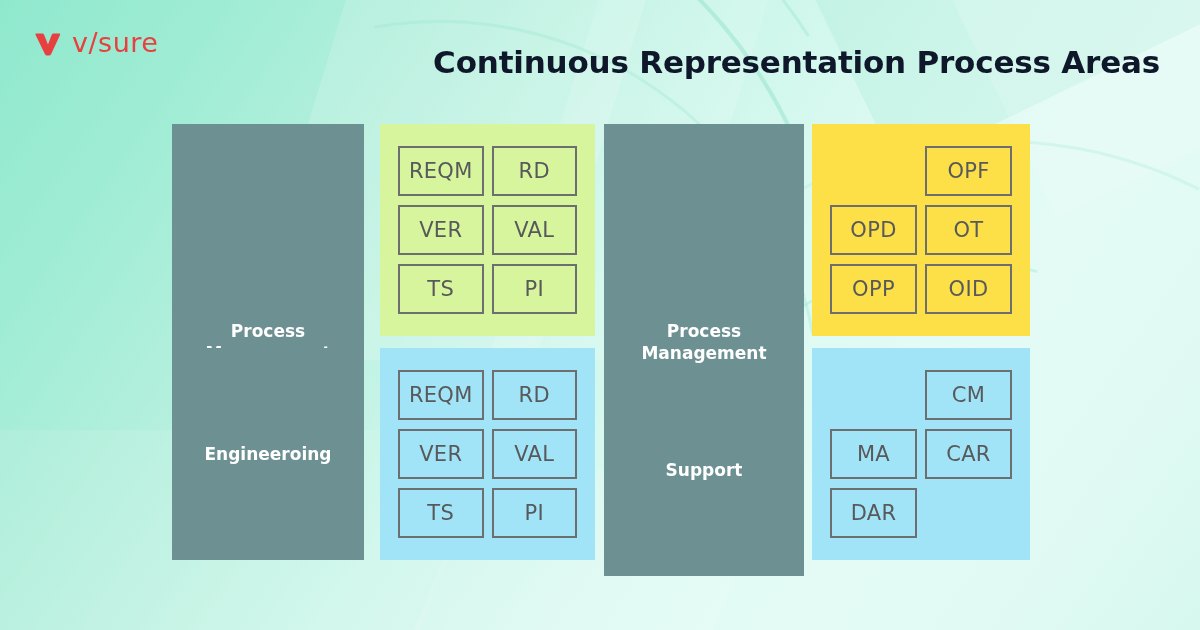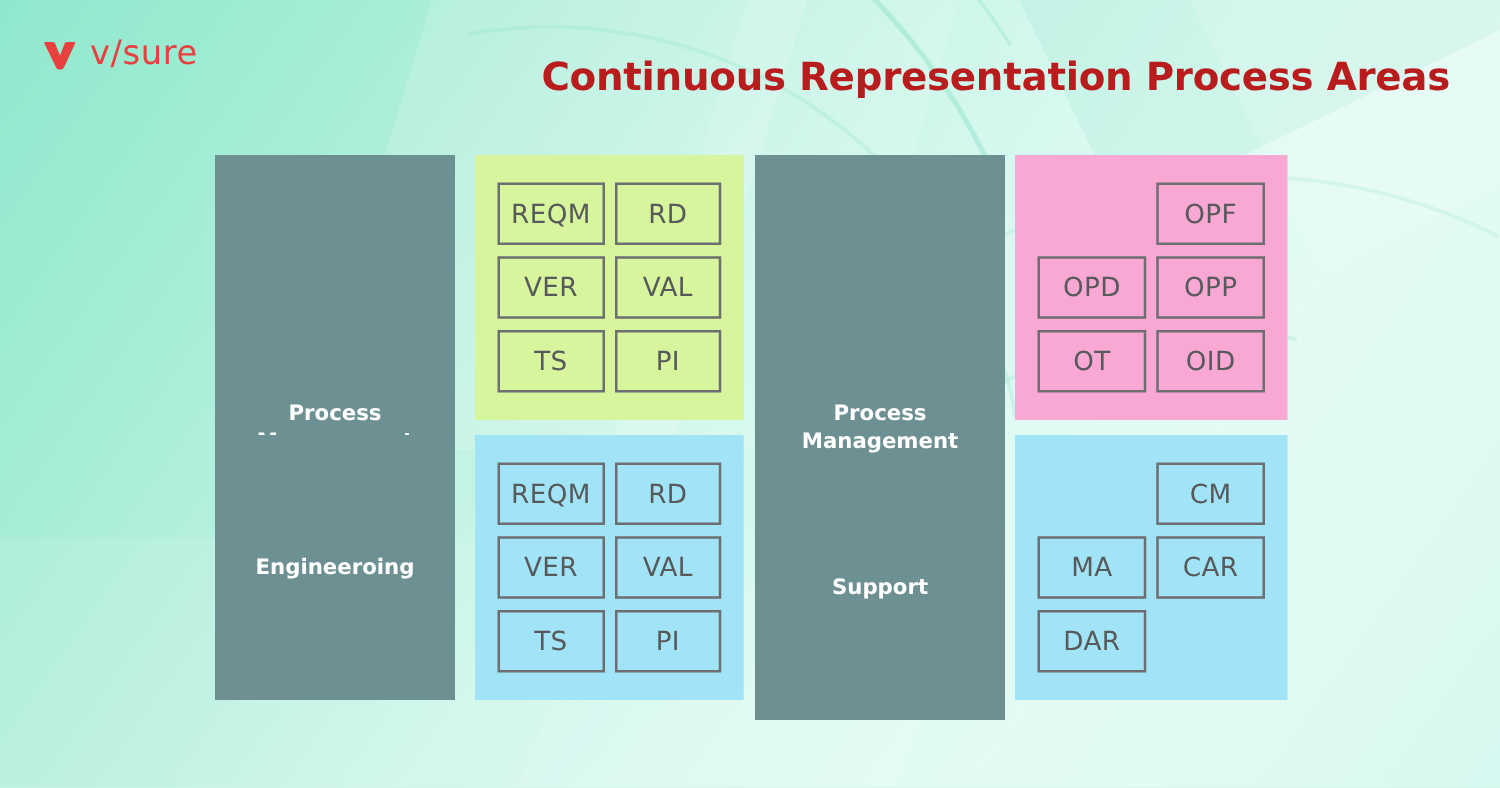--- a/index.html
+++ b/index.html
@@ -54,21 +54,21 @@
 
   
   .logo { position:absolute; left:33px; top:27px; display:flex; align-items:center; gap:9px; }
   .logo-mark { width:30px; height:30px; display:block; }
   .logo-word { font-size:27px; color:#e8403f; letter-spacing:.5px;
                font-family:"DejaVu Sans", sans-serif; font-weight:400; }
 
   
   .title {
     position:absolute; right:40px; top:44px;
-    font-size:31px; font-weight:bold; color:#b91c1c;
+    font-size:31px; font-weight:bold; color:#0f172a;
     letter-spacing:-0.2px; white-space:nowrap;
   }
 
   
   .diagram { position:absolute; left:172px; top:124px; width:858px; height:436px; }
 
   .col { position:absolute; top:0; }
   .col-label-1 { left:0;    width:192px; }
   .col-areas-1 { left:208px; width:215px; }
   .col-label-2 { left:432px; width:200px; }
@@ -82,21 +82,21 @@
     text-align:center;
   }
   .label-panel.top    { top:0;    height:436px; }
 
   .area-panel { position:absolute; left:0; width:100%; padding:22px 18px; }
   .area-panel.top    { top:0;   height:212px; }
   .area-panel.bottom { top:224px; height:212px; }
 
   .green  { background:#d7f59d; }
   .blue   { background:#a1e4f7; }
-  .orange { background:#f9a8d4; }
+  .orange { background:#fde047; }
   .cyan   { background:#a1e4f7; }
 
   .grid { display:grid; grid-template-columns:1fr 1fr; gap:9px 8px; height:100%; }
   .cell { display:flex;text-align:center; }
   .cell.empty { visibility:hidden; }
   .pa-box {
     flex:1;
     border:2px solid #6d6e70;
     display:flex; align-items:center; justify-content:center;
     color:#58595b; font-size:21px; font-weight:400;
@@ -212,24 +212,24 @@
         <div class="cell empty">
             <div class="pa-box"></div>
           </div>
         <div class="cell">
             <div class="pa-box">OPF</div>
           </div>
         <div class="cell">
             <div class="pa-box">OPD</div>
           </div>
         <div class="cell">
+            <div class="pa-box">OT</div>
+          </div>
+        <div class="cell">
             <div class="pa-box">OPP</div>
-          </div>
-        <div class="cell">
-            <div class="pa-box">OT</div>
           </div>
         <div class="cell">
             <div class="pa-box">OID</div>
           </div>
       </div>
     </div>
     <div class="area-panel bottom cyan">
       <div class="grid">
         <div class="cell empty">
             <div class="pa-box"></div>

